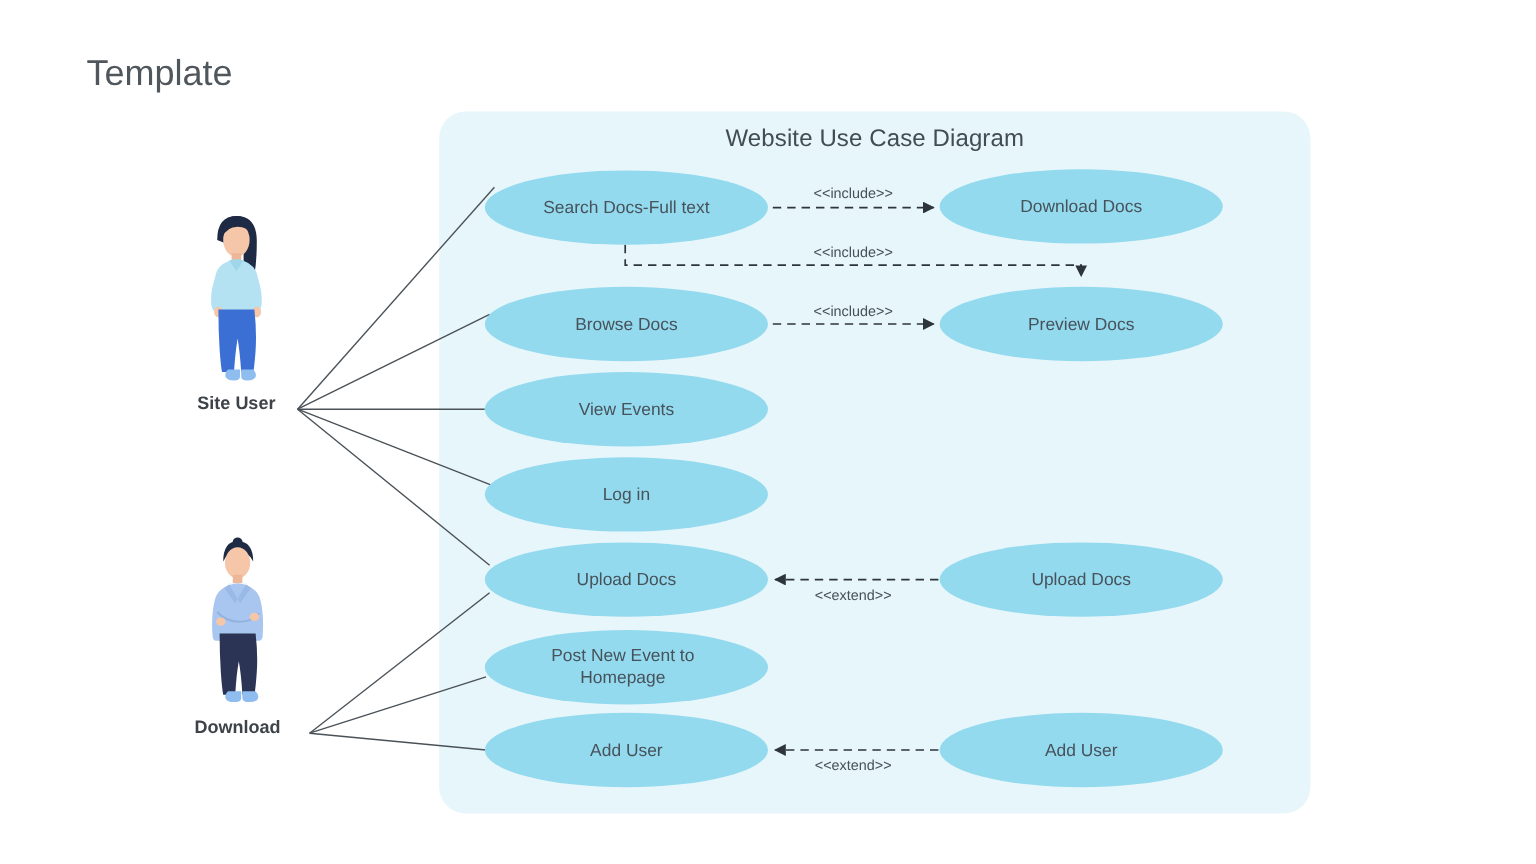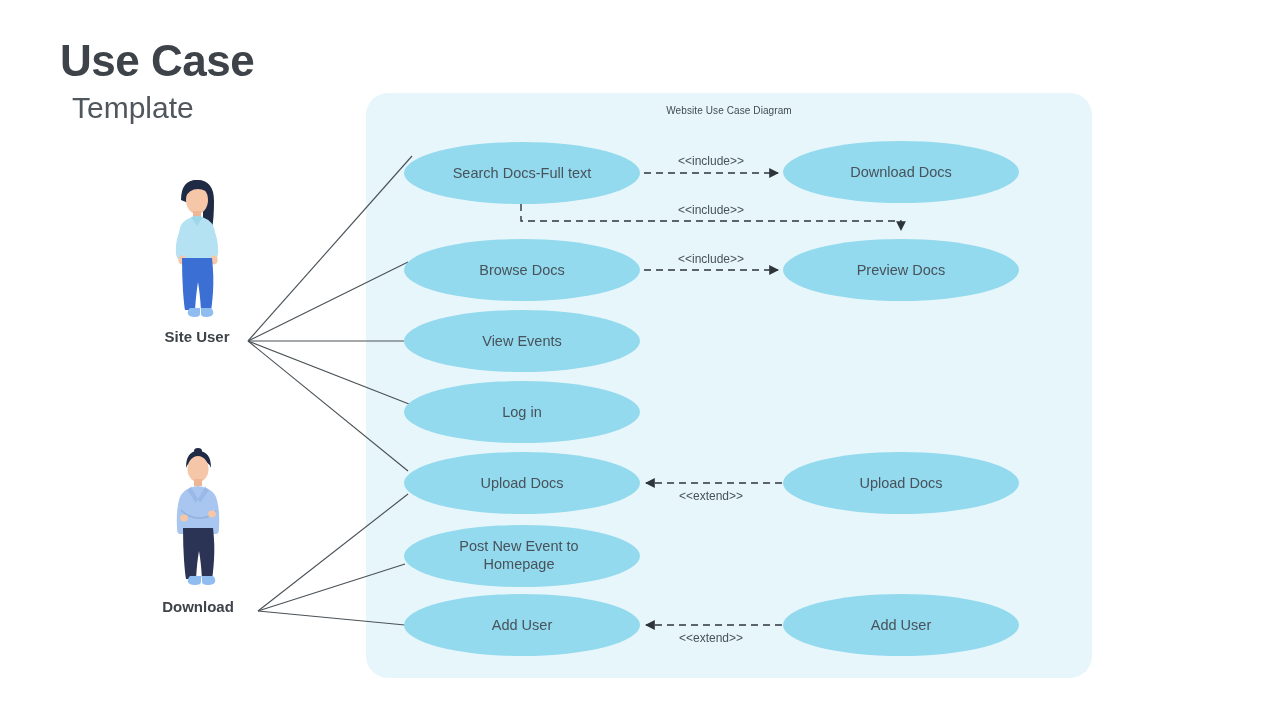--- a/index.html
+++ b/index.html
@@ -48,21 +48,21 @@
     height: 585px;
     background: #e7f6fb;
     border-radius: 22px;
   }
   #panel-title {
     position: absolute;
     left: 0;
     top: 12px;
     width: 726px;
     text-align: center;
-    font-size: 10px;
+    font-size: 20px;
     color: #414c55;
     letter-spacing: 0.1px;
   }
 
   
   #canvas {
     position: absolute;
     left: 0;
     top: 0;
     width: 1280px;
@@ -132,21 +132,20 @@
     left: 0;
   }
   .actor svg {
     display: block;
   }
 </style>
 </head>
 <body>
 
 <div id="title-block">
-  <div id="main-title">Use Case</div>
   <div id="sub-title">Template</div>
 </div>
 
 <div id="diagram-panel">
   <div id="panel-title">Website Use Case Diagram</div>
 </div>
 
 <svg id="canvas" viewBox="0 0 1280 720" xmlns="http://www.w3.org/2000/svg">
   <defs>
     <marker id="arrow-right" viewBox="0 0 10 10" refX="9" refY="5" markerWidth="7" markerHeight="7" orient="auto-start-reverse">

